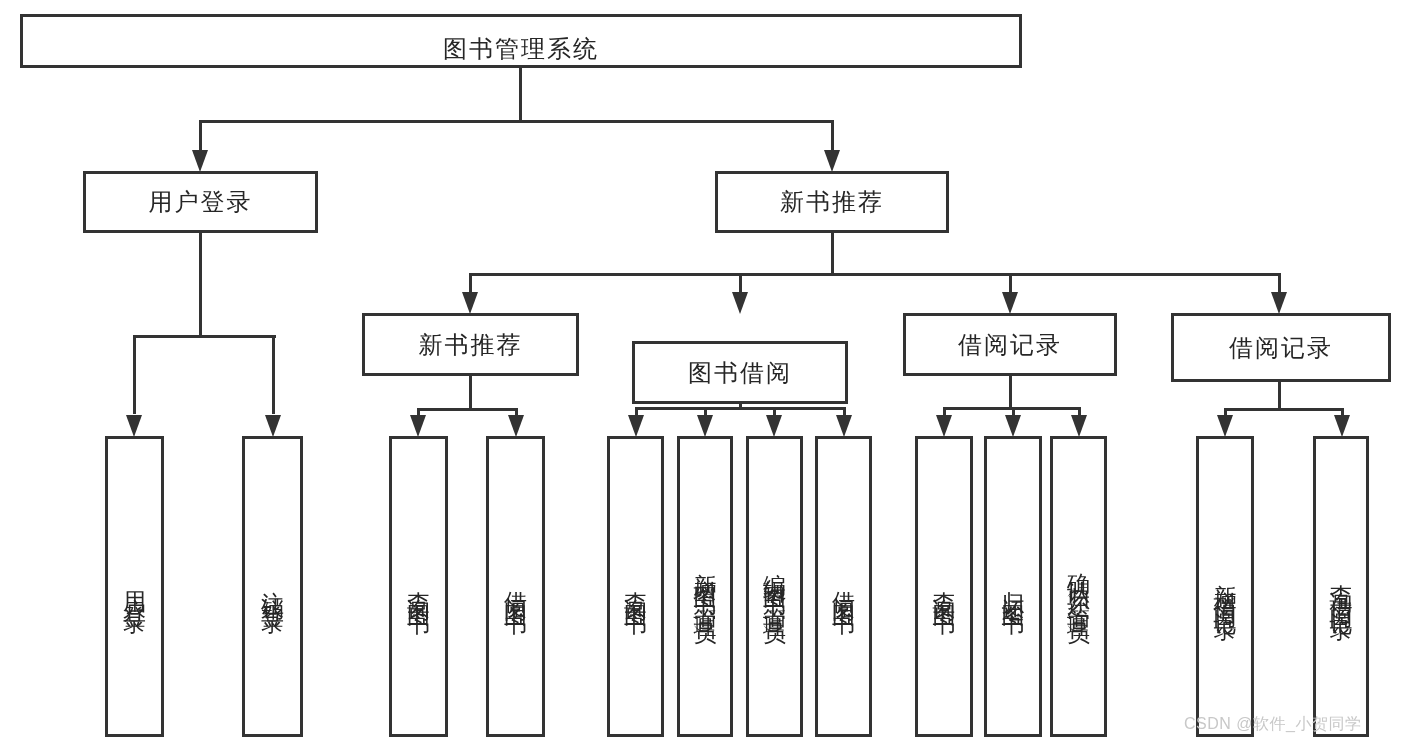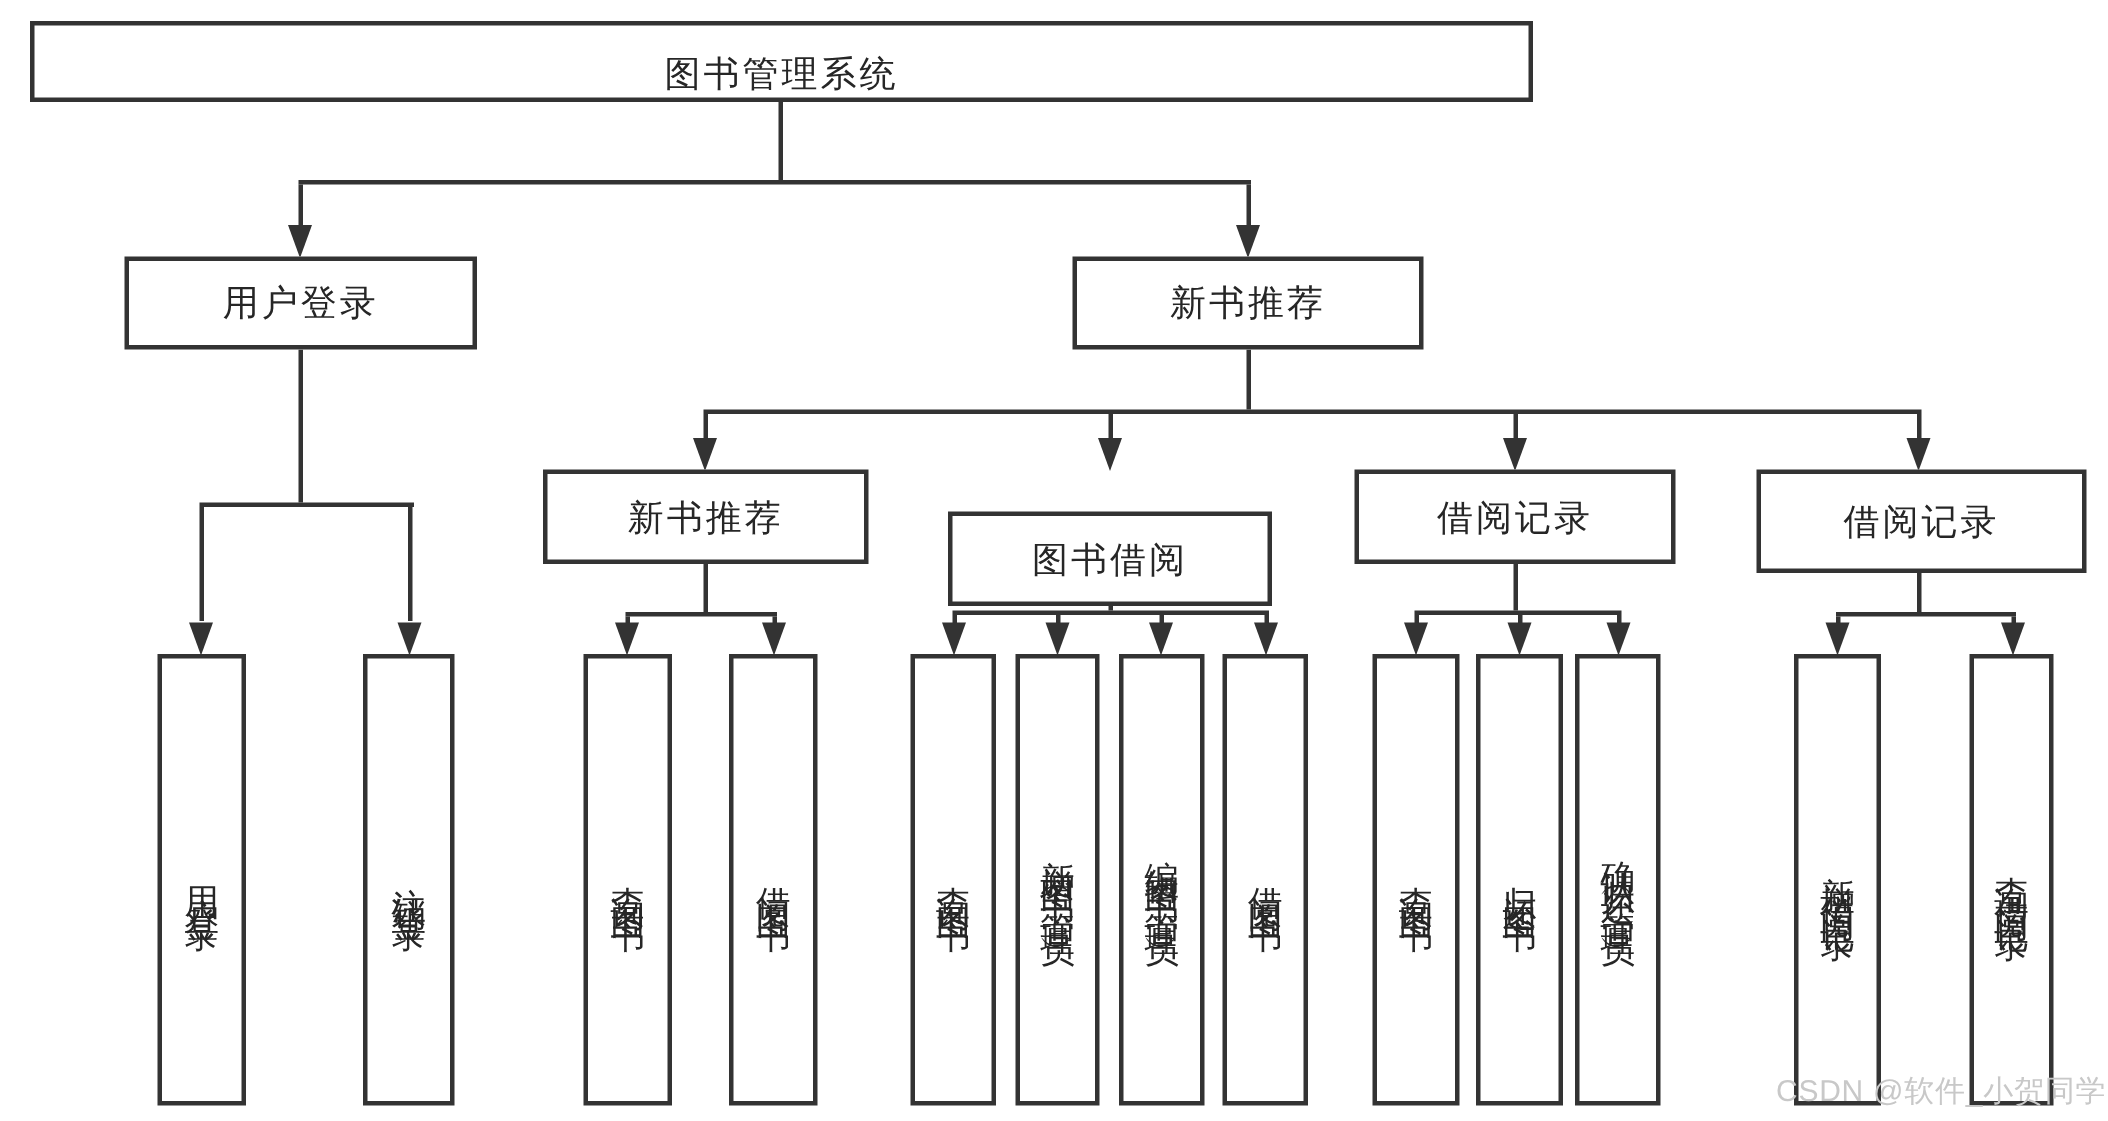--- a/index.html
+++ b/index.html
@@ -23,21 +23,21 @@
   }
   .line { position:absolute; background:var(--line,#333); z-index:1; }
   .arrow {
     position:absolute; width:0; height:0; z-index:1;
     border-left:8px solid transparent;
     border-right:8px solid transparent;
     border-top:22px solid var(--line,#333);
   }
   .watermark {
     position:absolute; left:1184px; top:714px;
-    font-size:20px; letter-spacing:0.5px;
+    font-size:16px; letter-spacing:0.5px;
     color:var(--wm,#c8c8c8); z-index:9; white-space:nowrap;
   }
 </style>
 </head>
 <body>
 
 <div class="canvas" style="--line: #333333; --text: #262626; --bg: #ffffff; --boxbg: #ffffff; --wm: #c8c8c8;">
 
   <div class="box" style="left:20px; top:14px; width:1002px; height:54px;align-items:flex-end;">
     <span class="hlabel">图书管理系统</span>

